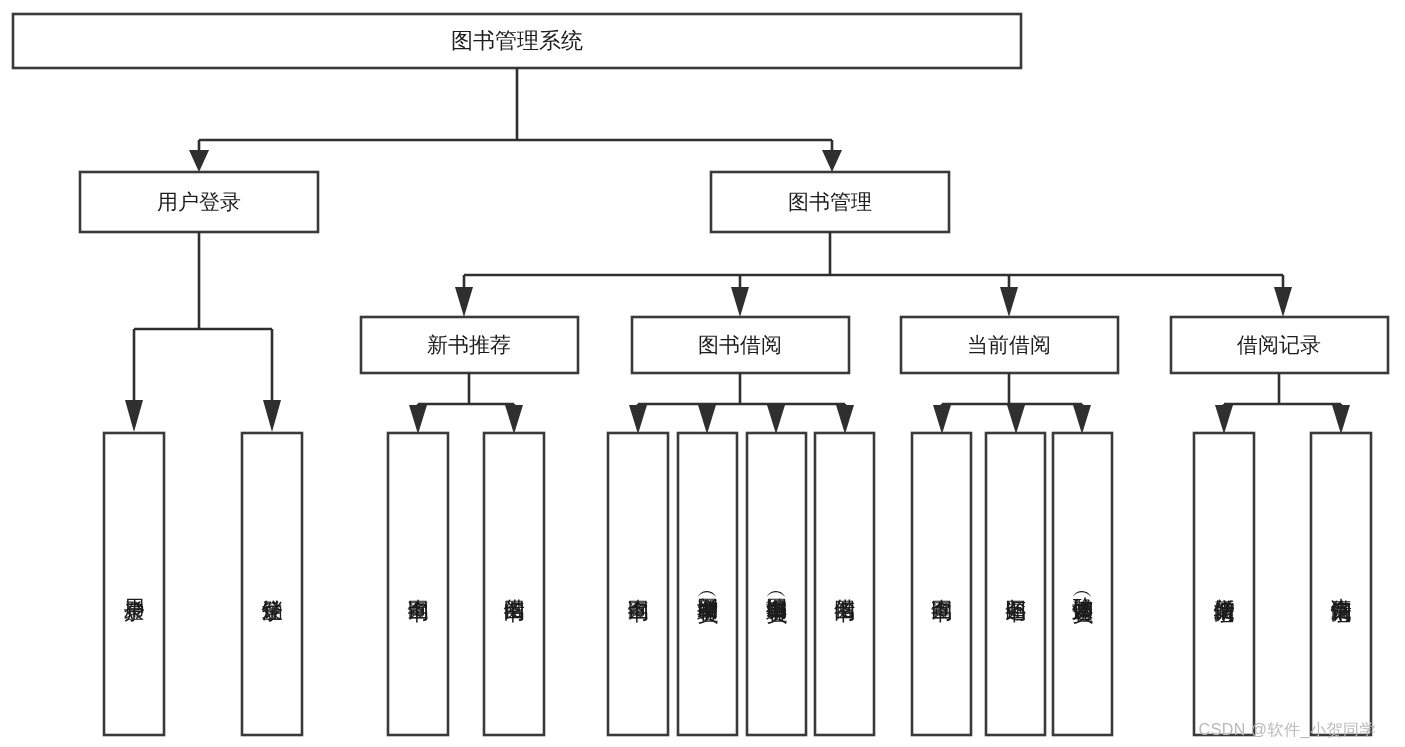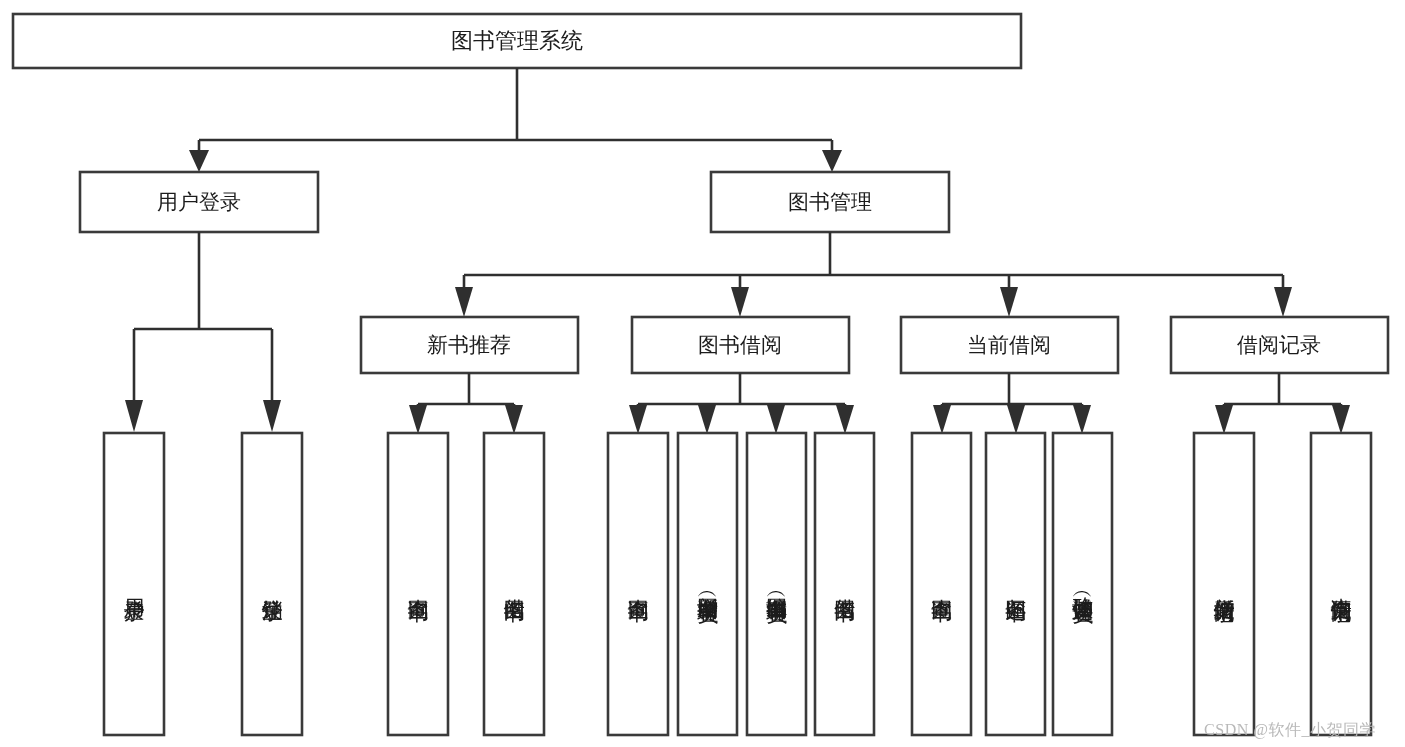--- a/index.html
+++ b/index.html
@@ -70,21 +70,21 @@
     display: flex;
     align-items: center;
     justify-content: center;
     text-align: center;
     pointer-events: none;
   }
   .watermark {
     position: absolute;
     right: 8px;
     bottom: 6px;
-    font-family: Liberation Serif, serif;
+    font-family: Liberation Sans, sans-serif;
     font-size: 16px;
     color: #b9b9b9;
     letter-spacing: 0.5px;
     white-space: nowrap;
   }
 </style>
 </head>
 <body>
 
 <div id="diagram-root">

